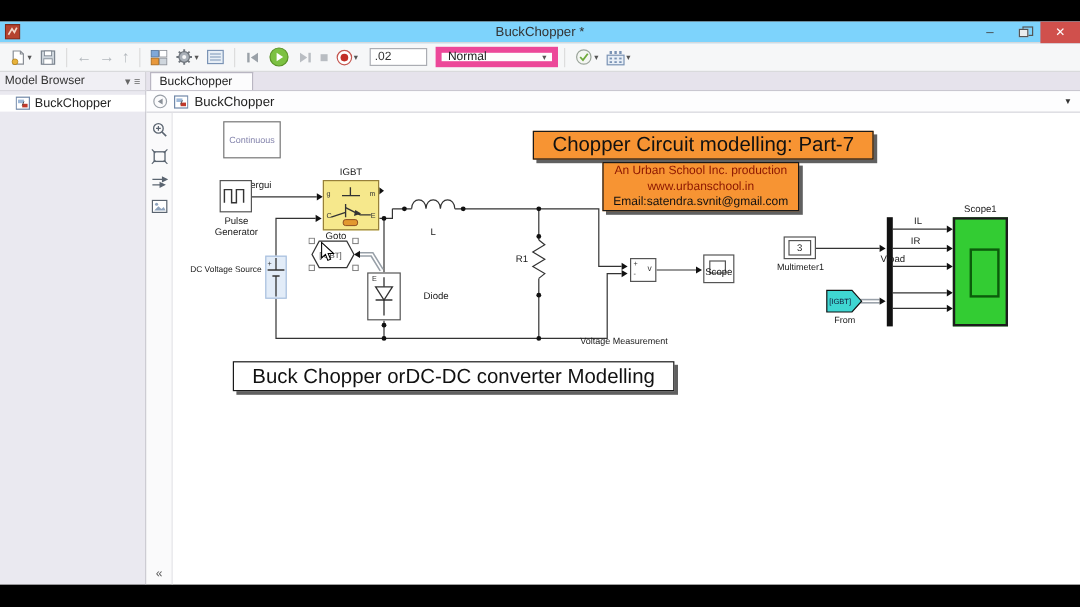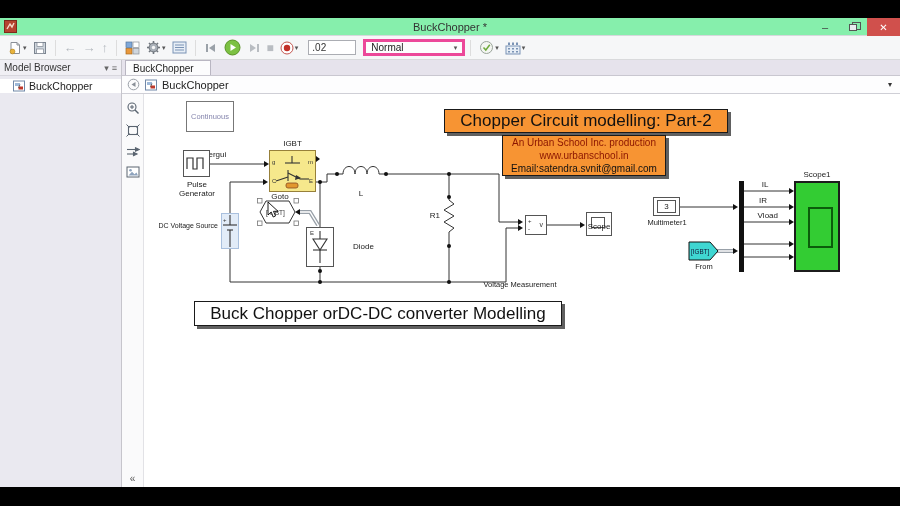--- a/index.html
+++ b/index.html
@@ -1,42 +1,42 @@
 <!DOCTYPE html>
 <html><head>
 <meta charset="utf-8">
 <style>
   html,body{margin:0;padding:0;background:#000;}
   *{box-sizing:border-box;}
   .screen{position:relative;width:900px;height:506px;background:#000;font-family:"Liberation Sans",sans-serif;overflow:hidden;}
   .window{position:absolute;left:0;top:18px;width:900px;height:469px;background:#f4f5f6;display:flex;flex-direction:column;}
 
   
-  .titlebar{height:18px;background:#86efac;border-bottom:1px solid #d6d9dc;position:relative;display:flex;align-items:center;flex:none;}
+  .titlebar{height:18px;background:#7dd3fc;border-bottom:1px solid #d6d9dc;position:relative;display:flex;align-items:center;flex:none;}
   .titlebar .title{position:absolute;left:0;right:0;text-align:center;font-size:11px;color:#333;}
   .app-icon{margin-left:4px;width:13px;height:13px;z-index:2;}
   .win-controls{position:absolute;right:0;top:0;height:18px;display:flex;z-index:2;}
   .win-btn{width:28px;height:18px;display:flex;align-items:center;justify-content:center;font-size:11px;color:#444;}
   .win-btn.close{width:33px;background:#d0504c;color:#fff;font-size:10px;}
   .restore-glyph{width:8px;height:7px;border:1px solid #555;position:relative;background:#e9ecee;}
   .restore-glyph::before{content:"";position:absolute;left:2px;top:-3px;width:7px;height:6px;border:1px solid #555;z-index:-1;}
 
   
   .menubar{height:16px;background:#f7f8f9;border-bottom:1px solid #e4e5e7;display:flex;align-items:center;padding-left:2px;flex:none;}
   .menu-item{font-size:11px;color:#222;padding:0 7px;}
 
   
   .toolbar{height:24px;background:#f6f7f8;border-bottom:1px solid #d9dadc;display:flex;align-items:center;padding-left:5px;flex:none;}
   .tbtn{height:20px;padding:0 2px;display:flex;align-items:center;justify-content:center;margin:0 1px;}
   .caret{font-size:7px;color:#555;margin-left:1px;}
   .sep{width:1px;height:16px;background:#ddd;margin:0 5px;flex:none;}
   .arrow-ico{font-size:13px;color:#b3b8bd;font-weight:bold;line-height:1;}
   .stop-ico{font-size:12px;color:#b9bdc2;line-height:1;}
   .time-input{width:48px;height:15px;font-size:10px;border:1px solid #abadb3;padding:0 3px;margin:0 7px;font-family:"Liberation Sans",sans-serif;color:#333;}
-  .mode-select{width:102px;height:17px;border:3px solid #ec4899;background:#fdfdfd;display:flex;align-items:center;justify-content:space-between;padding:0 5px;font-size:10px;color:#222;}
+  .mode-select{width:102px;height:17px;border:5px solid #ec4899;background:#fdfdfd;display:flex;align-items:center;justify-content:space-between;padding:0 5px;font-size:10px;color:#222;}
 
   
   .workspace{flex:1;display:flex;min-height:0;border-radius:28px;}
   .left-panel{width:122px;flex:none;display:flex;flex-direction:column;background:#eae9f0;border-right:1px solid #c6c5cc;}
   .panel-header{height:16px;background:#f0eff4;border-bottom:1px solid #d8d7de;display:flex;align-items:center;font-size:10px;color:#333;padding:0 4px;flex:none;}
   .panel-header .ph-label{flex:1;}
   .ph-ico{font-size:9px;color:#666;margin-left:3px;}
   .tree{padding-top:3px;}
   .tree-item{display:flex;align-items:center;gap:4px;background:#fff;padding:1px 4px 1px 13px;font-size:10.5px;color:#222;}
 
@@ -464,29 +464,29 @@
             <svg class="abs" style="left:544px;top:146px;" width="34" height="22" viewBox="0 0 34 22">
               <polygon points="1,2 22,2 30,11 22,20 1,20" fill="#3FD6D2" stroke="#111" stroke-width="1"></polygon>
               <text x="3" y="13.5" font-size="6.3" fill="#113">[IGBT]</text>
             </svg>
             <div class="blk-label" style="left:545px;top:168px;width:30px;font-size:7.5px;">From</div>
 
             <div id="muxbar"></div>
 
             <div class="sig-label" style="left:610px;top:86px;width:22px;">IL</div>
             <div class="sig-label" style="left:608px;top:102px;width:22px;">IR</div>
-            <div class="sig-label" style="left:602px;top:117px;width:32px;text-align:right;">Vload</div>
+            <div class="sig-label" style="left:584px;top:117px;width:32px;">Vload</div>
 
             <div class="blk-label" style="left:650px;top:76px;width:46px;">Scope1</div>
             <div id="scope1">
               <span class="sc1-inner"></span>
             </div>
 
             <div class="ann" id="ann-title">
-              <span>Chopper Circuit modelling: Part-2</span>
+              <span>Chopper Circuit modelling: Part-7</span>
             </div>
             <div class="ann" id="ann-bottom">
               <span>Buck Chopper orDC-DC converter Modelling</span>
             </div>
             <div class="ann" id="ann-info">
               <span class="red">An Urban School Inc. production</span>
               <span class="red">www.urbanschool.in</span>
               <span class="blk-txt">Email:satendra.svnit@gmail.com</span>
             </div>
 

